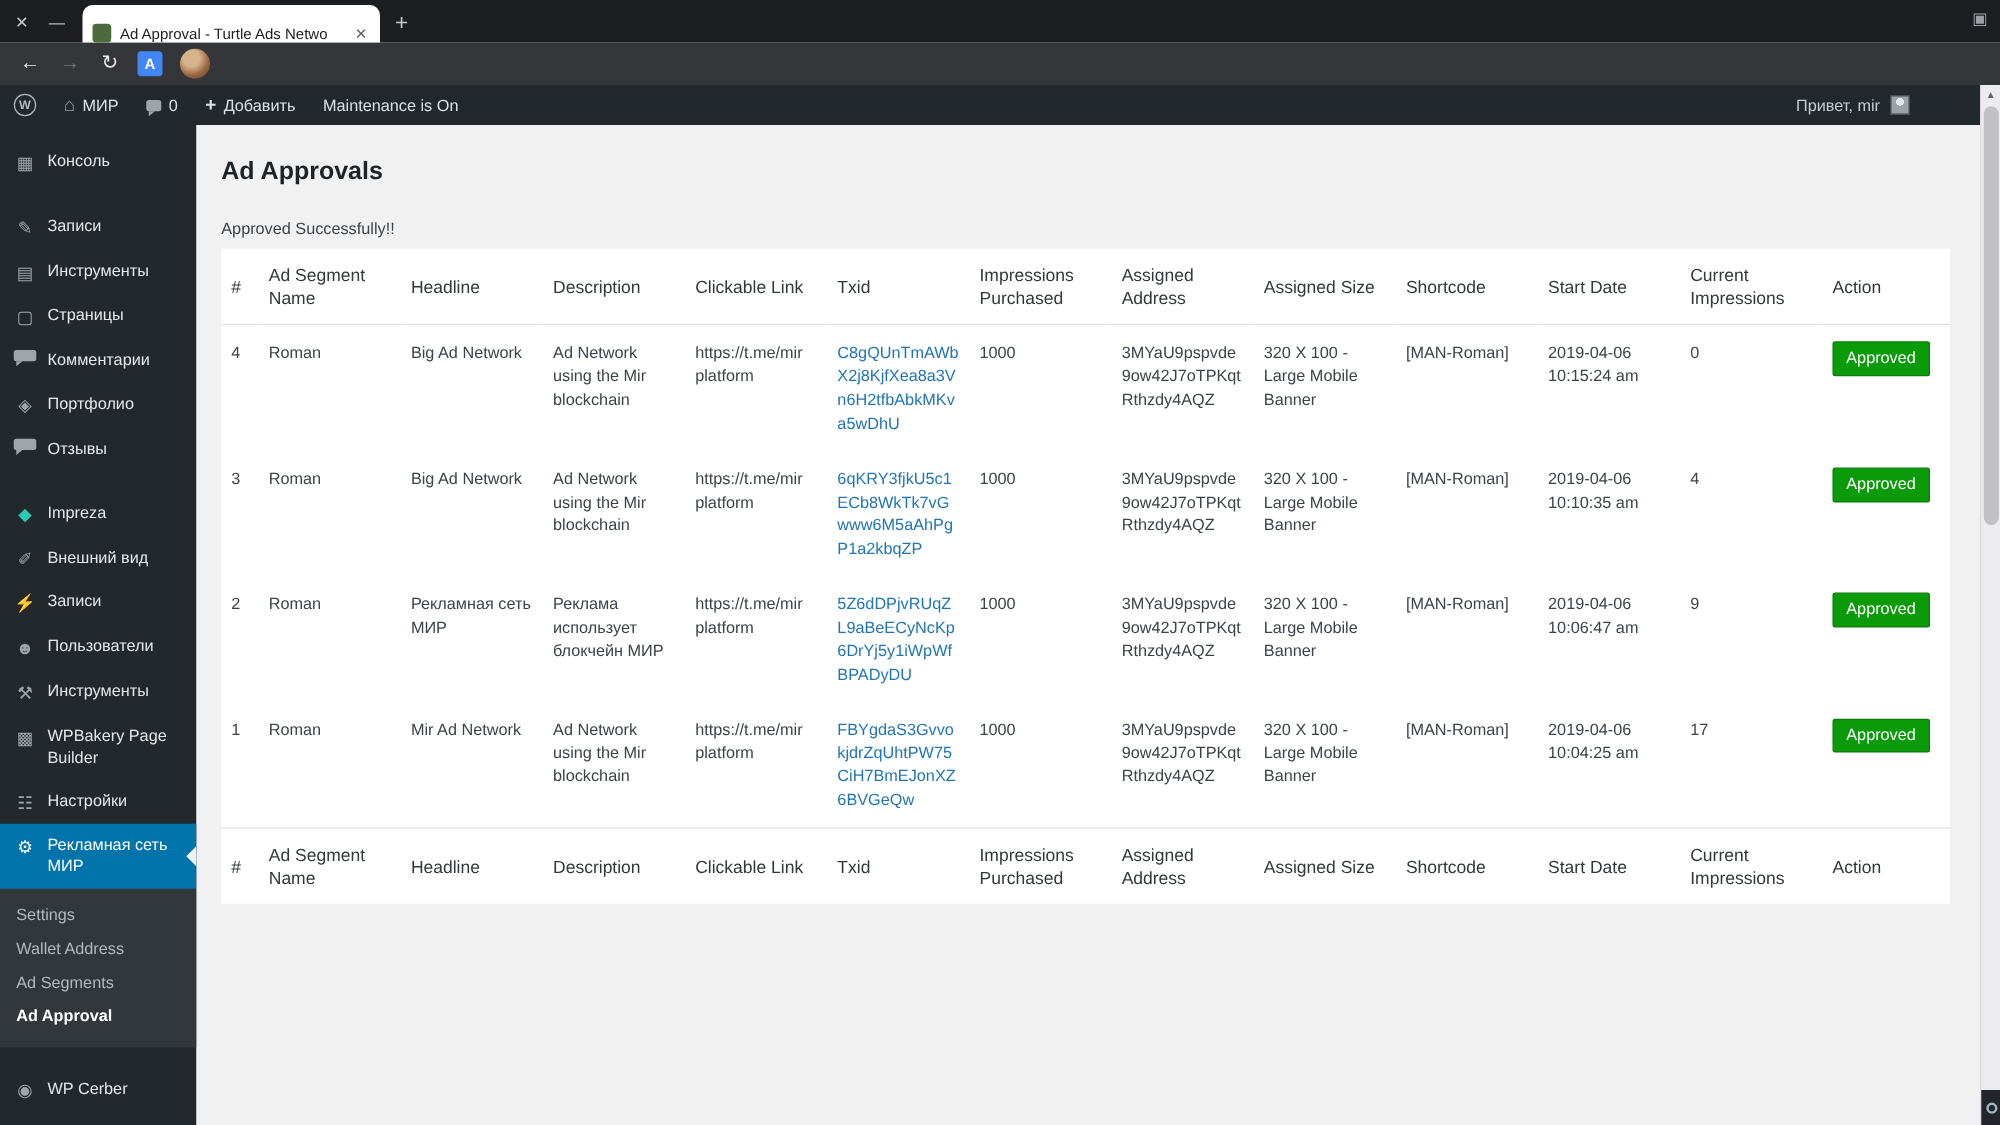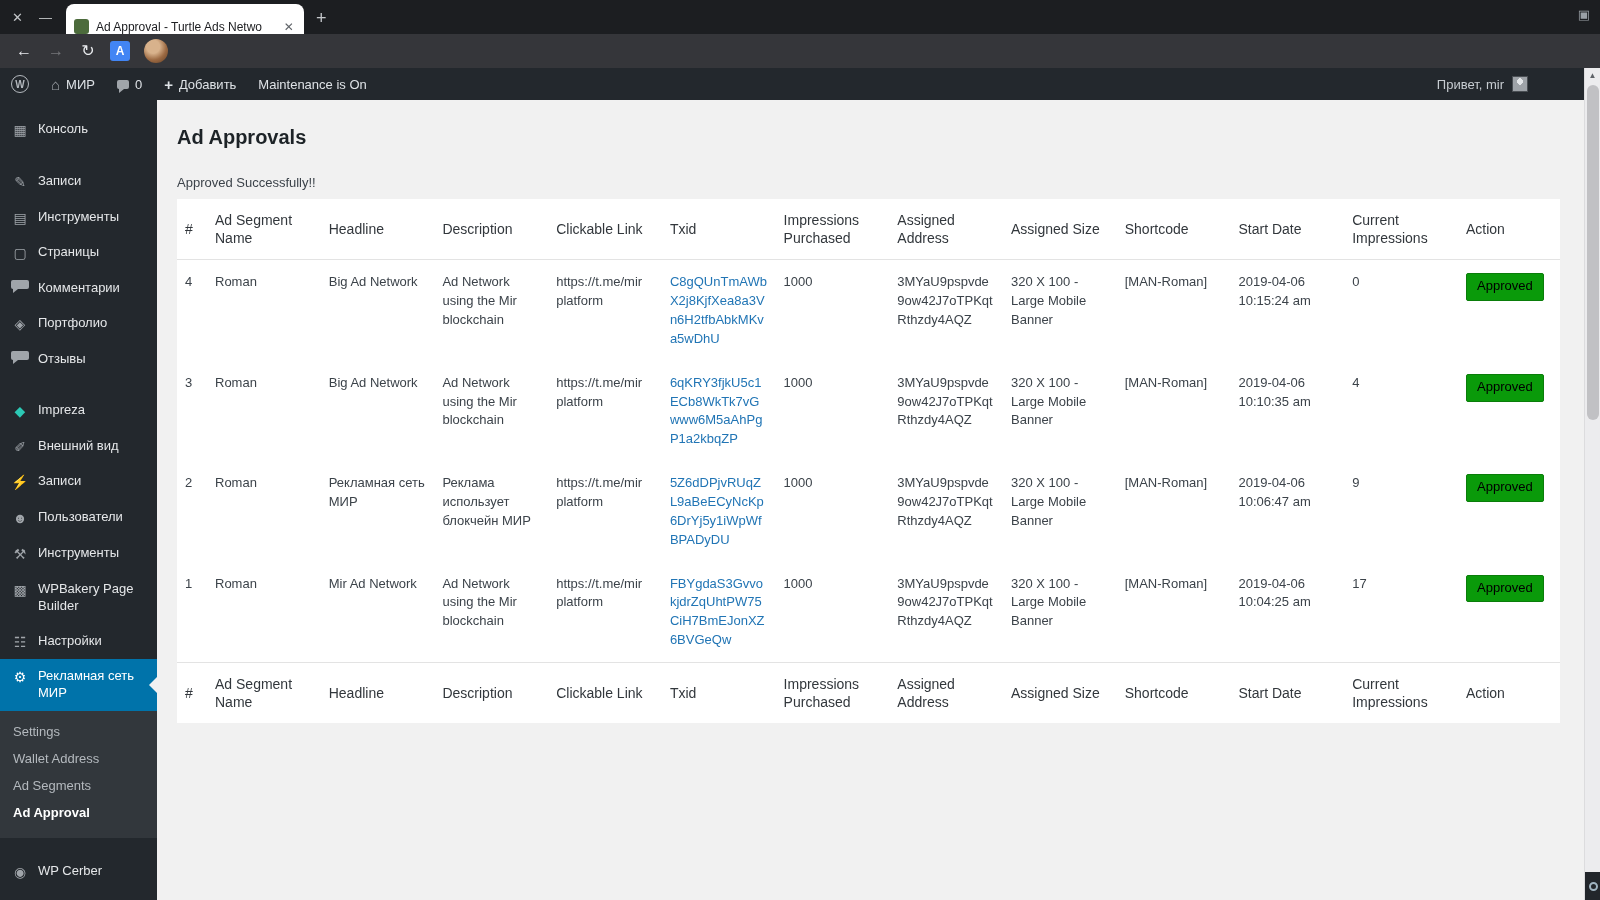--- a/index.html
+++ b/index.html
@@ -64,21 +64,21 @@
 
   .list-table { width:100%; table-layout:fixed; border-collapse:collapse; background:#ffffff; }
   .list-table col.c-num { width:30px; }
   .list-table col.c-action { width:102px; }
   .list-table th { text-align:left; font-weight:normal; font-size:14px; color:#32373c; padding:12px 8px; line-height:1.3; vertical-align:middle; }
   .list-table thead th { border-bottom:1px solid #e3e3e3; }
   .list-table tfoot th { border-top:1px solid #e3e3e3; }
   .list-table td { font-size:13px; color:#3c434a; padding:13px 8px 12px; vertical-align:top; line-height:1.45; }
   .col-txid, .col-address { word-break:break-all; }
   .txid-link { color:#2175b5; text-decoration:none; word-break:break-all; }
-  .approved-btn { display:inline-block; background:#0a9a0a; border:1px solid #0a7d0a; color:#000000; font-size:13px; padding:3px 10px 4px; border-radius:2px; text-decoration:none;text-align:right; }
+  .approved-btn { display:inline-block; background:#0a9a0a; border:1px solid #0a7d0a; color:#ffffff; font-size:13px; padding:3px 10px 4px; border-radius:2px; text-decoration:none;text-align:right; }
 
   
   .scrollbar { position:absolute; top:68px; right:0; bottom:0; width:16px; background:#ececee; border-left:1px solid #dcdcde; z-index:5; }
   .sb-up { height:16px; text-align:center; font-size:8px; color:#5f6368; line-height:16px; }
   .sb-thumb { position:absolute; top:17px; left:2px; width:12px; height:335px; background:#c1c1c4; border-radius:6px; }
   .sb-corner { position:absolute; bottom:0; left:0; width:16px; height:28px; background:#22262b; display:flex; align-items:center; justify-content:center; }
   .sb-dot { width:9px; height:9px; border-radius:50%; border:2px solid #9fb3c0; }
 </style>
 </head>
 <body>

